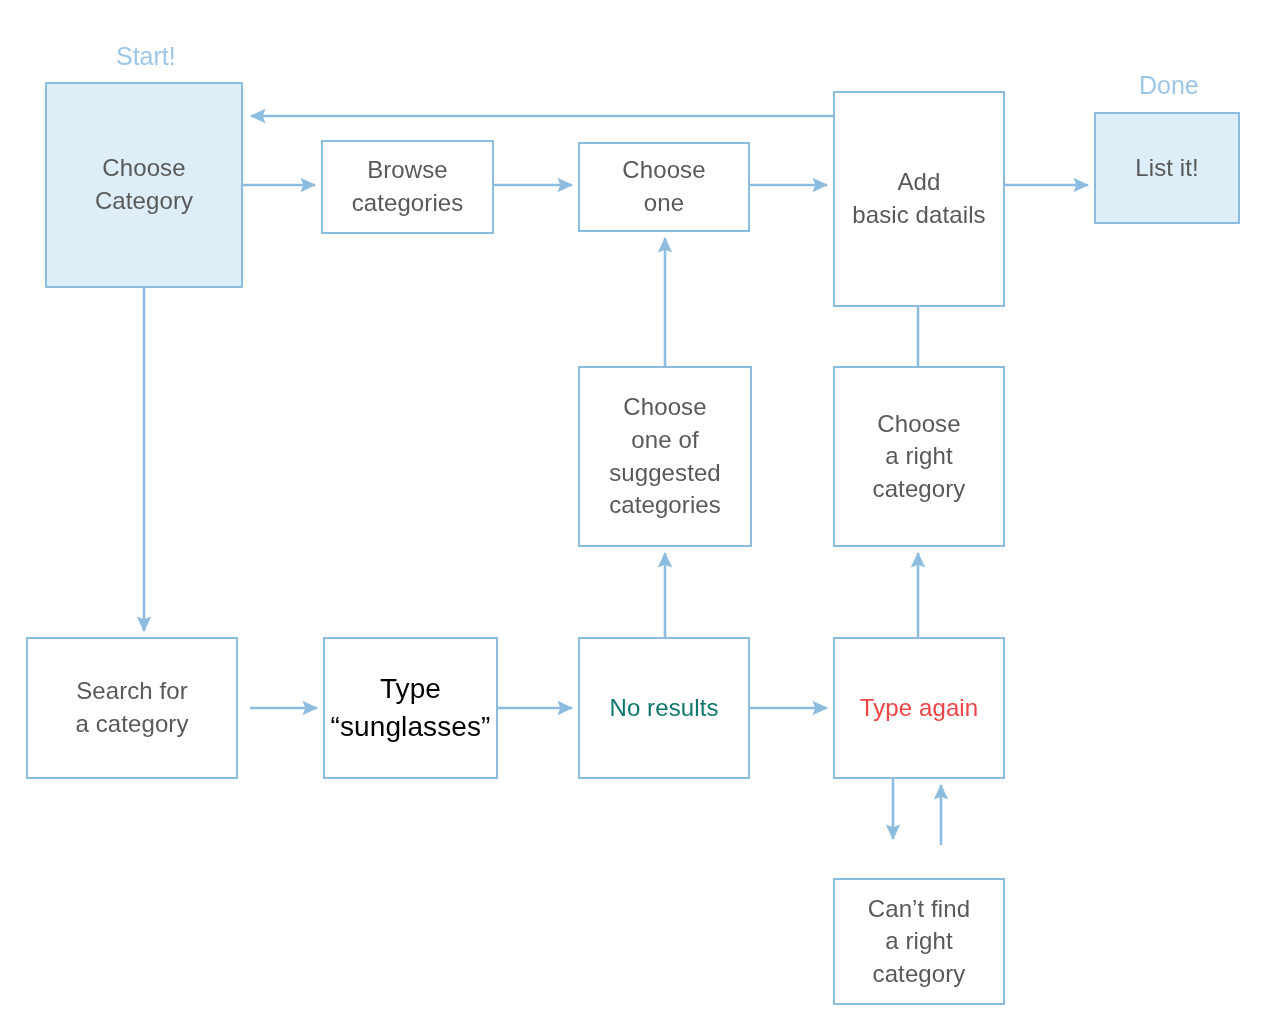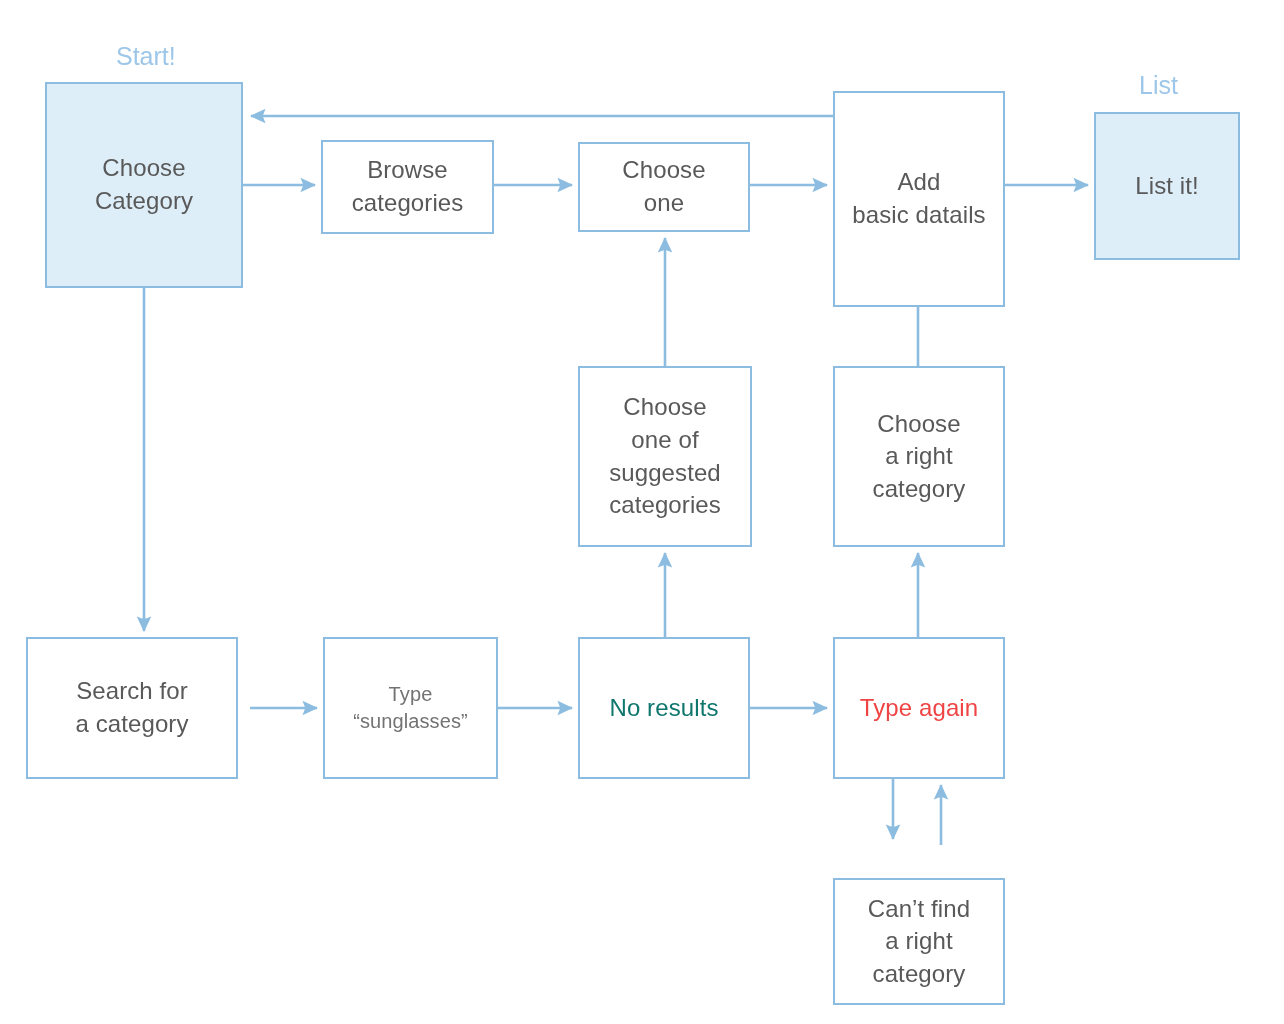--- a/index.html
+++ b/index.html
@@ -98,52 +98,52 @@
 categories</span>
       </div>
       <div class="node" style="left: 578px; top: 142px; width: 172px; height: 90px; font-size: 24px; border-color: rgb(140, 189, 224); color: rgb(89, 89, 89);">
         <span class="node-label">Choose
 one</span>
       </div>
       <div class="node" style="left: 833px; top: 91px; width: 172px; height: 216px; font-size: 24px; border-color: rgb(140, 189, 224); color: rgb(89, 89, 89);">
         <span class="node-label">Add
 basic datails</span>
       </div>
-      <div class="node filled" style="left: 1094px; top: 112px; width: 146px; height: 148px; font-size: 24px; border-color: rgb(140, 189, 224); color: rgb(89, 89, 89); background: rgb(222, 238, 248);">
+      <div class="node filled" style="left: 1094px; top: 112px; width: 146px; height: 112px; font-size: 24px; border-color: rgb(140, 189, 224); color: rgb(89, 89, 89); background: rgb(222, 238, 248);">
         <span class="node-label">List it!</span>
       </div>
       <div class="node" style="left: 578px; top: 366px; width: 174px; height: 181px; font-size: 24px; border-color: rgb(140, 189, 224); color: rgb(89, 89, 89);">
         <span class="node-label">Choose
 one of
 suggested
 categories</span>
       </div>
       <div class="node" style="left: 833px; top: 366px; width: 172px; height: 181px; font-size: 24px; border-color: rgb(140, 189, 224); color: rgb(89, 89, 89);">
         <span class="node-label">Choose
 a right
 category</span>
       </div>
       <div class="node" style="left: 26px; top: 637px; width: 212px; height: 142px; font-size: 24px; border-color: rgb(140, 189, 224); color: rgb(89, 89, 89);">
         <span class="node-label">Search for
 a category</span>
       </div>
-      <div class="node" style="left: 323px; top: 637px; width: 175px; height: 142px; font-size: 20px; border-color: rgb(140, 189, 224); color: #737373;">
+      <div class="node" style="left: 323px; top: 637px; width: 175px; height: 142px; font-size: 28px; border-color: rgb(140, 189, 224); color: #000000;">
         <span class="node-label">Type
 “sunglasses”</span>
       </div>
       <div class="node" style="left: 578px; top: 637px; width: 172px; height: 142px; font-size: 24px; border-color: rgb(140, 189, 224); color: #0f766e;">
         <span class="node-label">No results</span>
       </div>
       <div class="node" style="left: 833px; top: 637px; width: 172px; height: 142px; font-size: 24px; border-color: rgb(140, 189, 224); color: #ef4444;">
         <span class="node-label">Type again</span>
       </div>
       <div class="node" style="left: 833px; top: 845px; width: 172px; height: 127px; font-size: 24px; border-color: rgb(140, 189, 224); color: rgb(89, 89, 89); margin-top: 33px;">
         <span class="node-label">Can’t find
 a right
 category</span>
       </div>
     </div>
   <div id="marker-layer">
       <div class="marker" style="left: 116px; top: 44px; color: rgb(157, 198, 232);">Start!</div>
-      <div class="marker" style="left: 1139px; top: 73px; color: rgb(157, 198, 232);">List</div>
+      <div class="marker" style="left: 1139px; top: 73px; color: rgb(157, 198, 232);">Done</div>
     </div>
 
 </div>
 
 </body></html>

